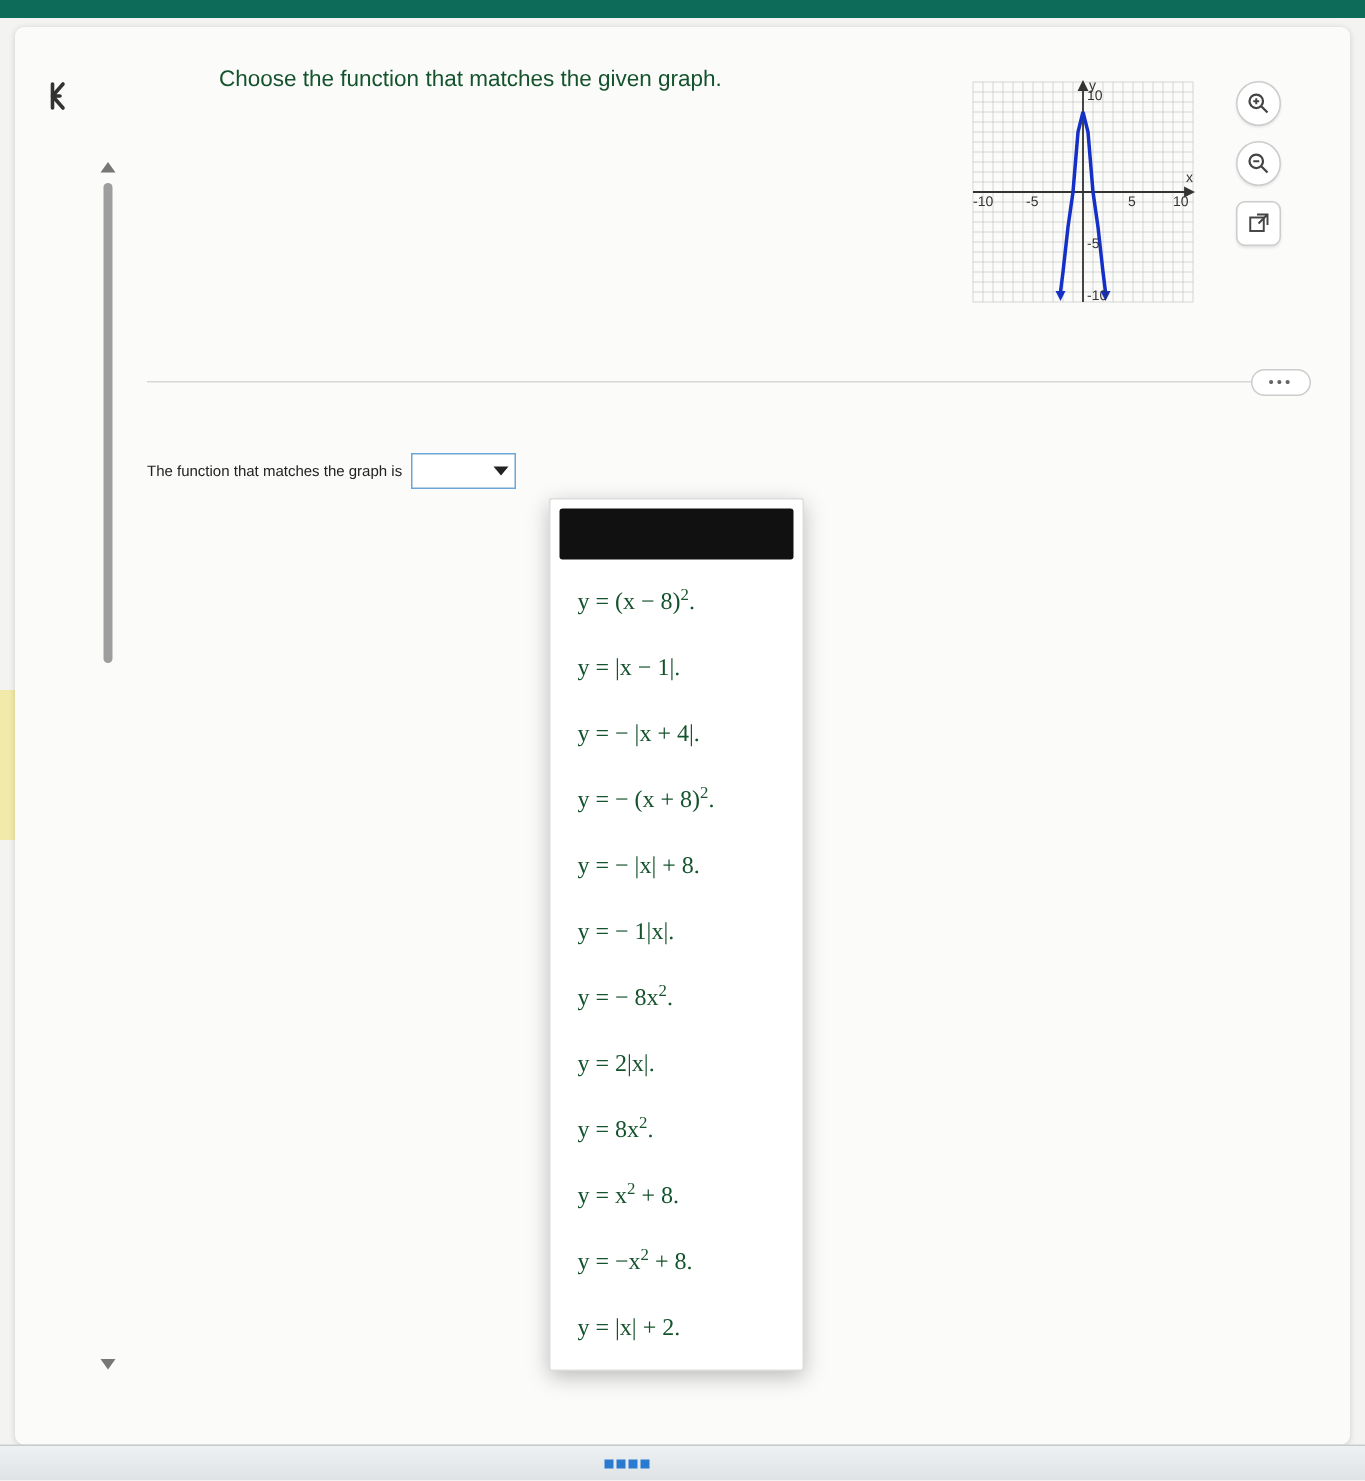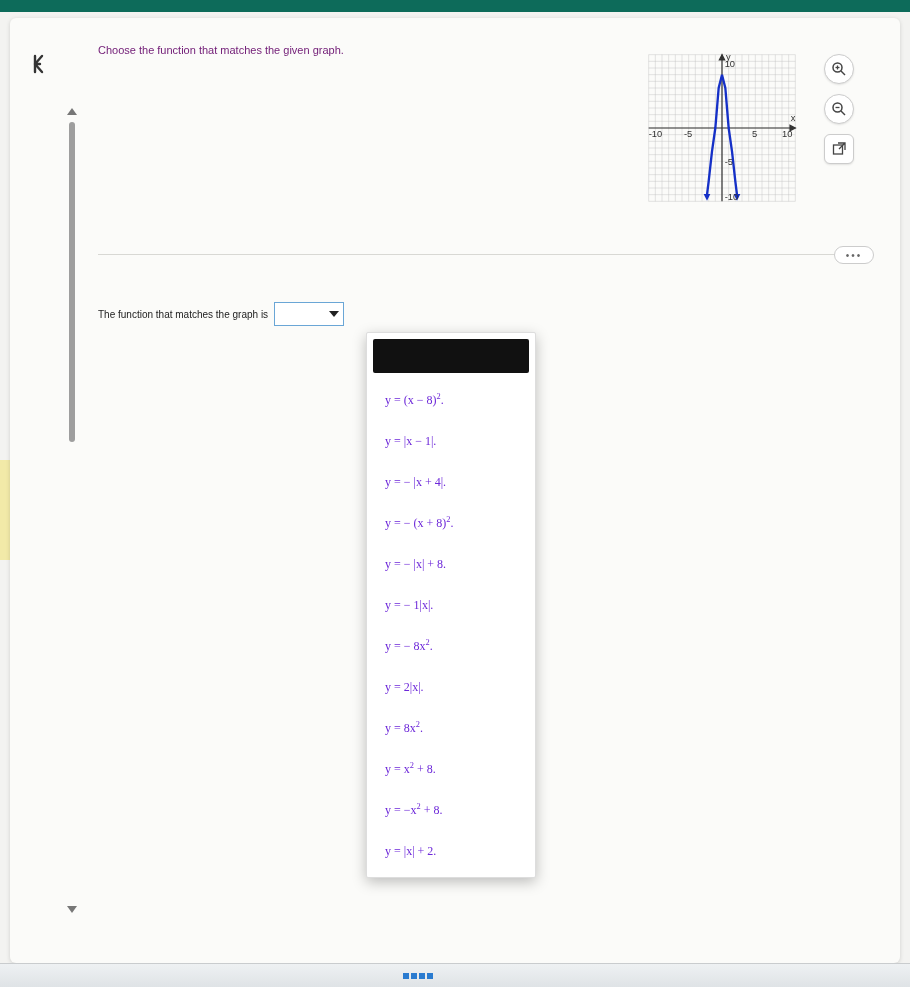--- a/index.html
+++ b/index.html
@@ -59,22 +59,23 @@
     border-radius: 3px;
   }
   .content {
     position: absolute;
     left: 88px;
     right: 30px;
     top: 26px;
     bottom: 20px;
   }
   .question {
-    font-size: 11px;
-    color: #701a75;
+    font-size: 15px;
+    color: #14532d;
+    margin-left: 48px;
   }
   .graph {
     position: absolute;
     right: 68px;
     top: 4px;
     width: 160px;
     height: 160px;
   }
   .toolbtns {
     position: absolute;
@@ -160,22 +161,22 @@
     padding-bottom: 6px;
   }
   .dropdown-list .sel {
     background: #111;
     height: 34px;
     margin: 6px;
     border-radius: 2px;
   }
   .dropdown-list .opt {
     padding: 14px 18px 12px 18px;
-    font-size: 12px;
-    color: #6d28d9;
+    font-size: 16px;
+    color: #14532d;
     cursor: pointer;
     font-family: 'Times New Roman', serif;
   }
   .sticky {
     position: absolute;
     left: -10px;
     top: 460px;
     width: 56px;
     height: 100px;
     background: #f2eaa8;

